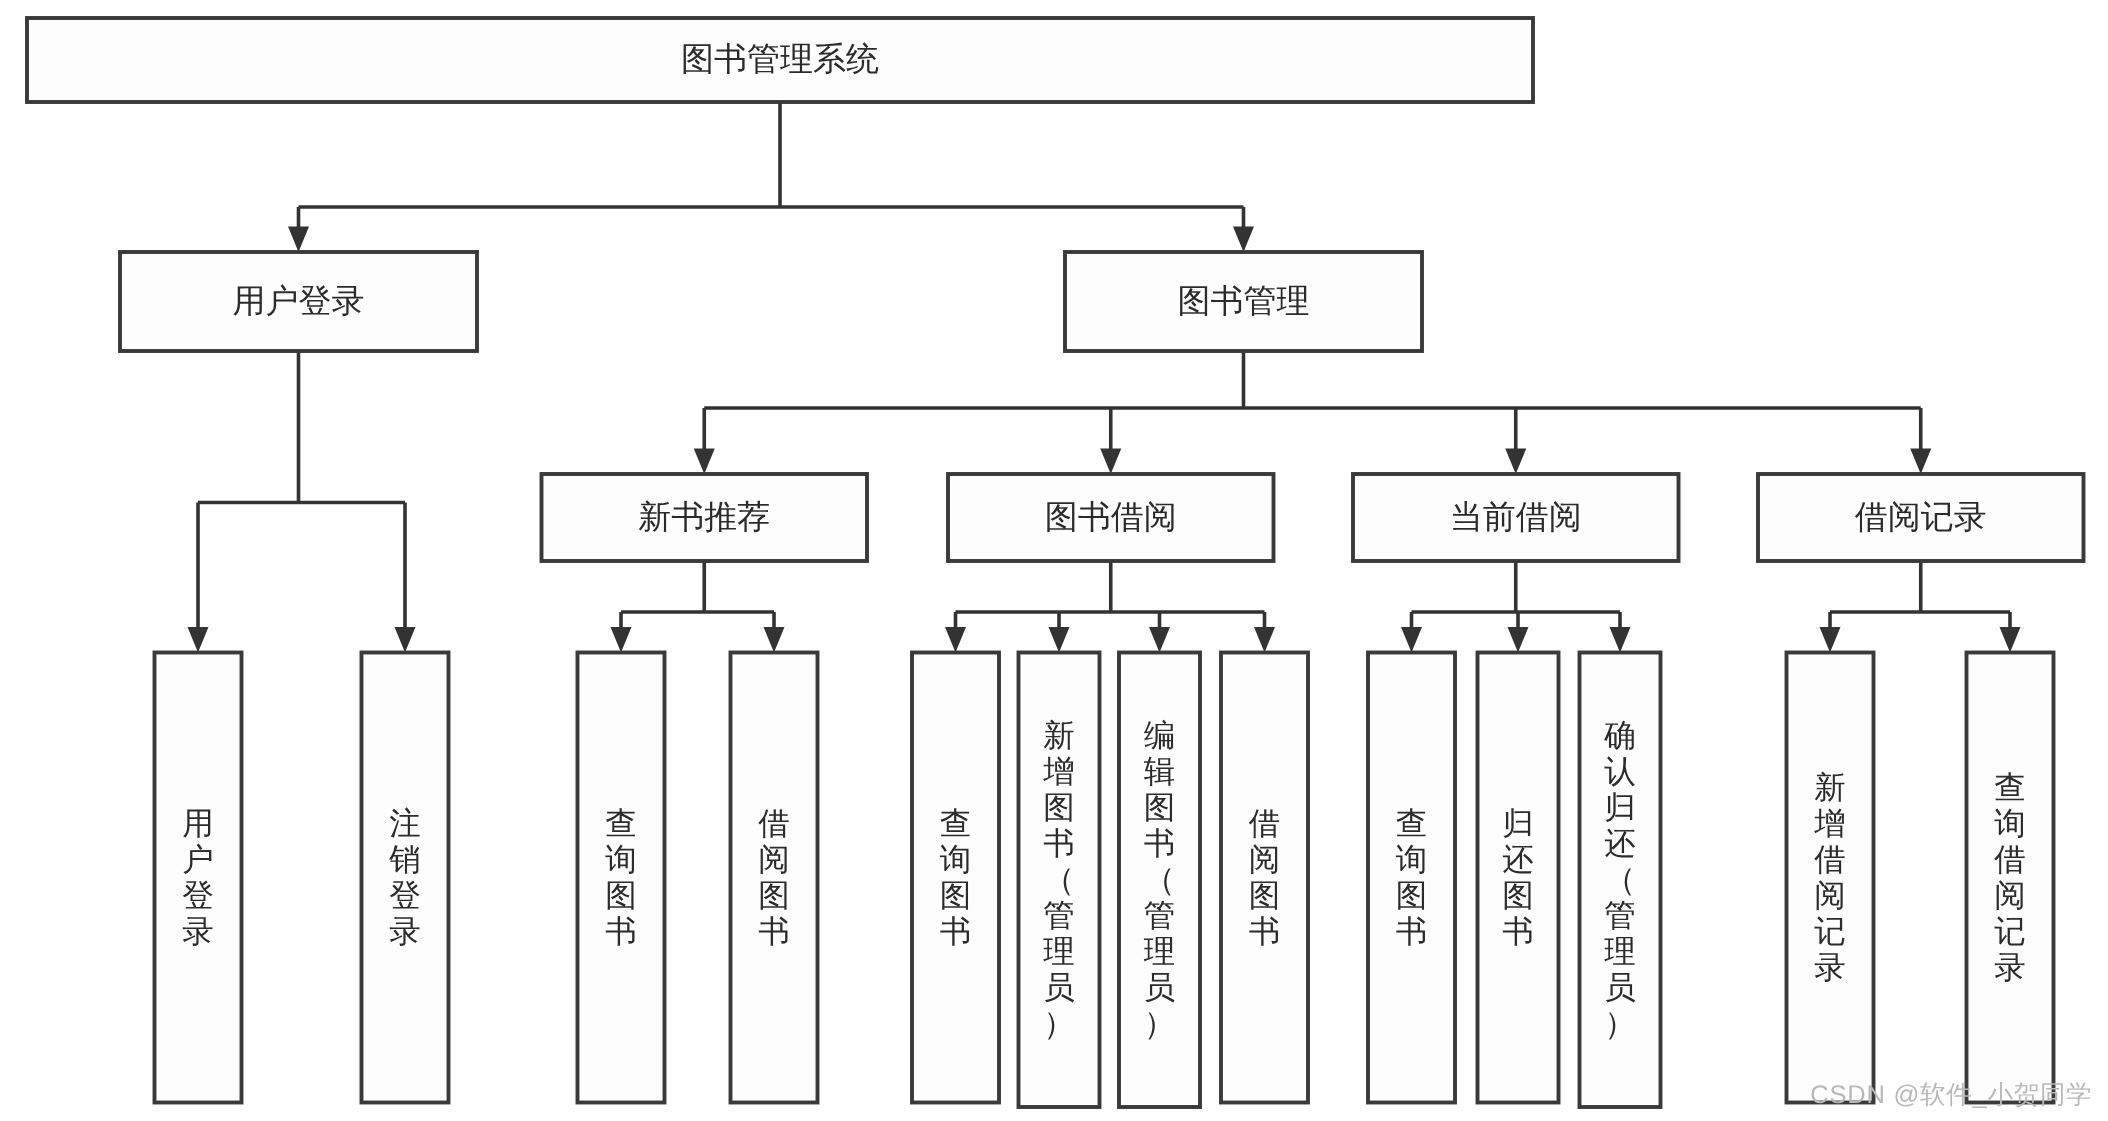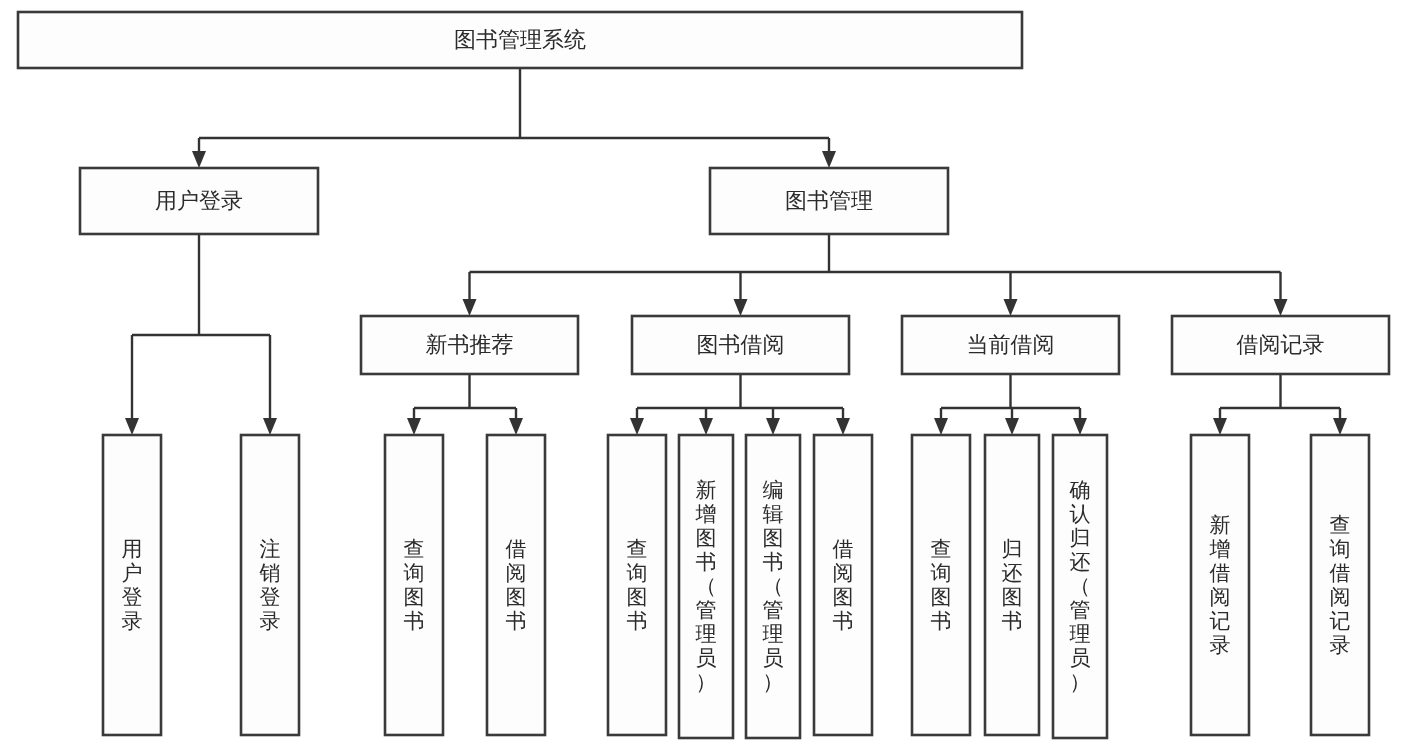--- a/index.html
+++ b/index.html
@@ -200,13 +200,14 @@
         <g>
           <rect x="1191" y="435" width="58" height="300" class="node-box"></rect>
           <text x="1220" y="531.72" class="node-label-v"><tspan x="1220" dy="0">新</tspan><tspan x="1220" dy="24">增</tspan><tspan x="1220" dy="24">借</tspan><tspan x="1220" dy="24">阅</tspan><tspan x="1220" dy="24">记</tspan><tspan x="1220" dy="24">录</tspan></text>
         </g>
         <g>
           <rect x="1311" y="435" width="58" height="300" class="node-box"></rect>
           <text x="1340" y="531.72" class="node-label-v"><tspan x="1340" dy="0">查</tspan><tspan x="1340" dy="24">询</tspan><tspan x="1340" dy="24">借</tspan><tspan x="1340" dy="24">阅</tspan><tspan x="1340" dy="24">记</tspan><tspan x="1340" dy="24">录</tspan></text>
         </g>
       </g>
   </svg>
+  <div class="watermark">CSDN @软件_小贺同学</div>
 </div>
 
 </body></html>

